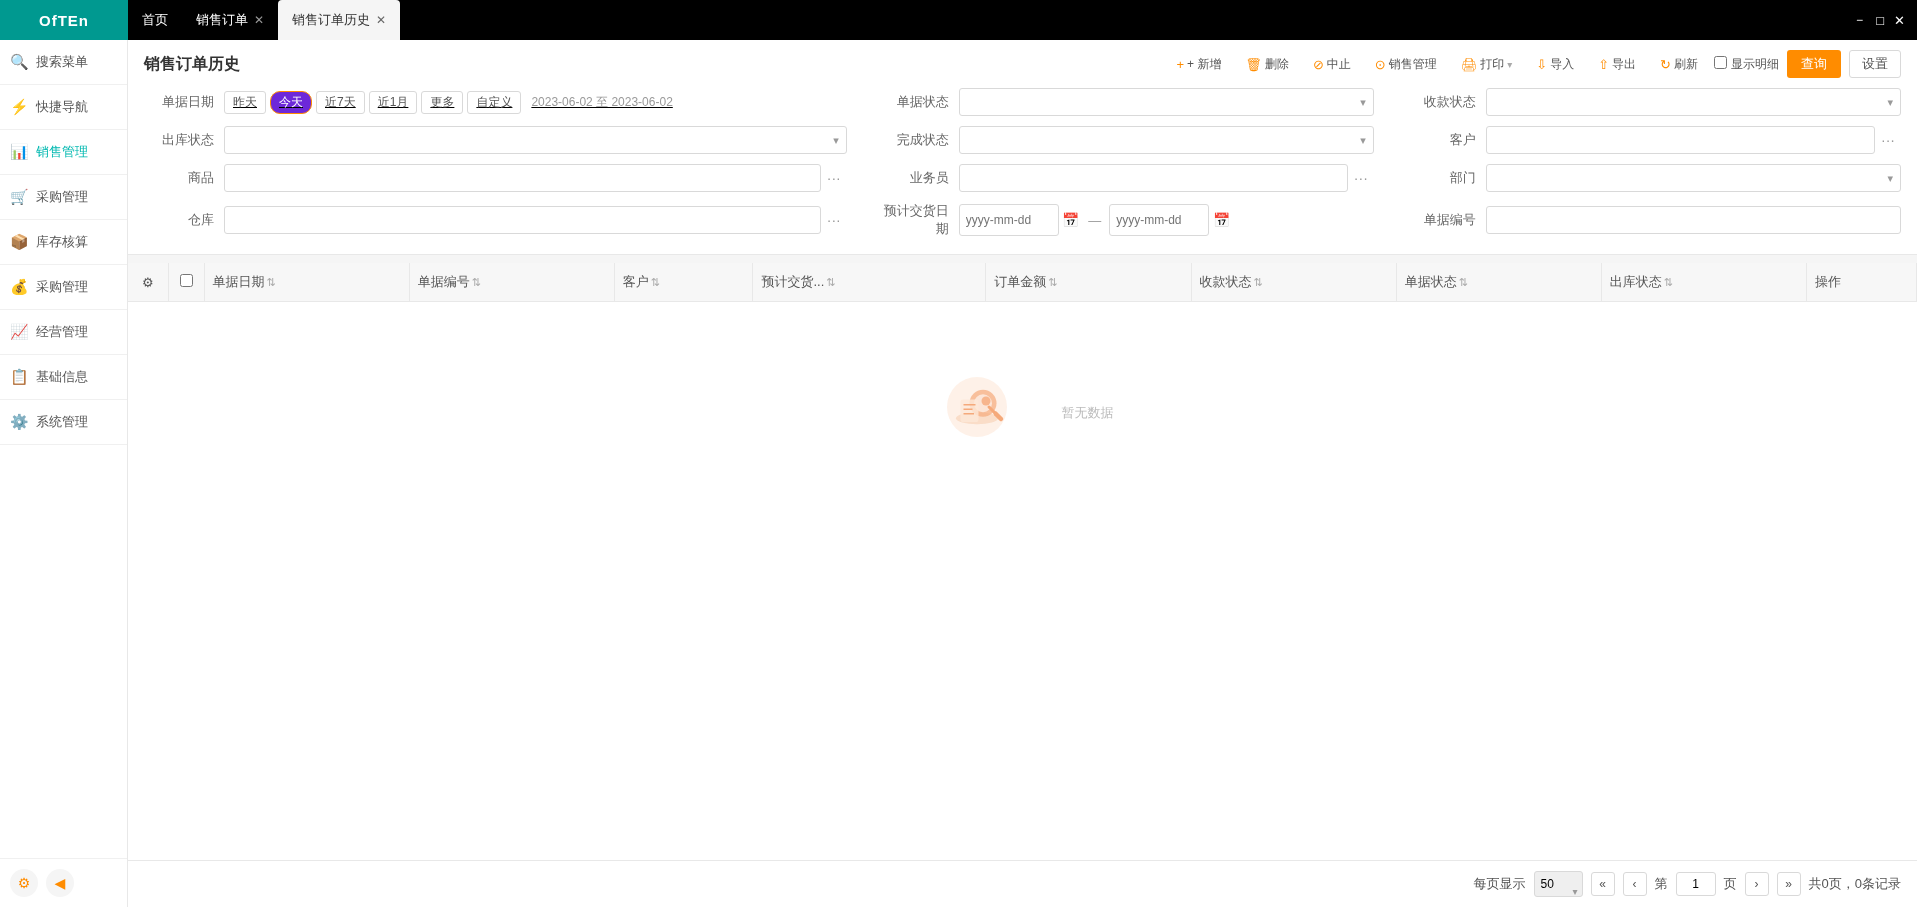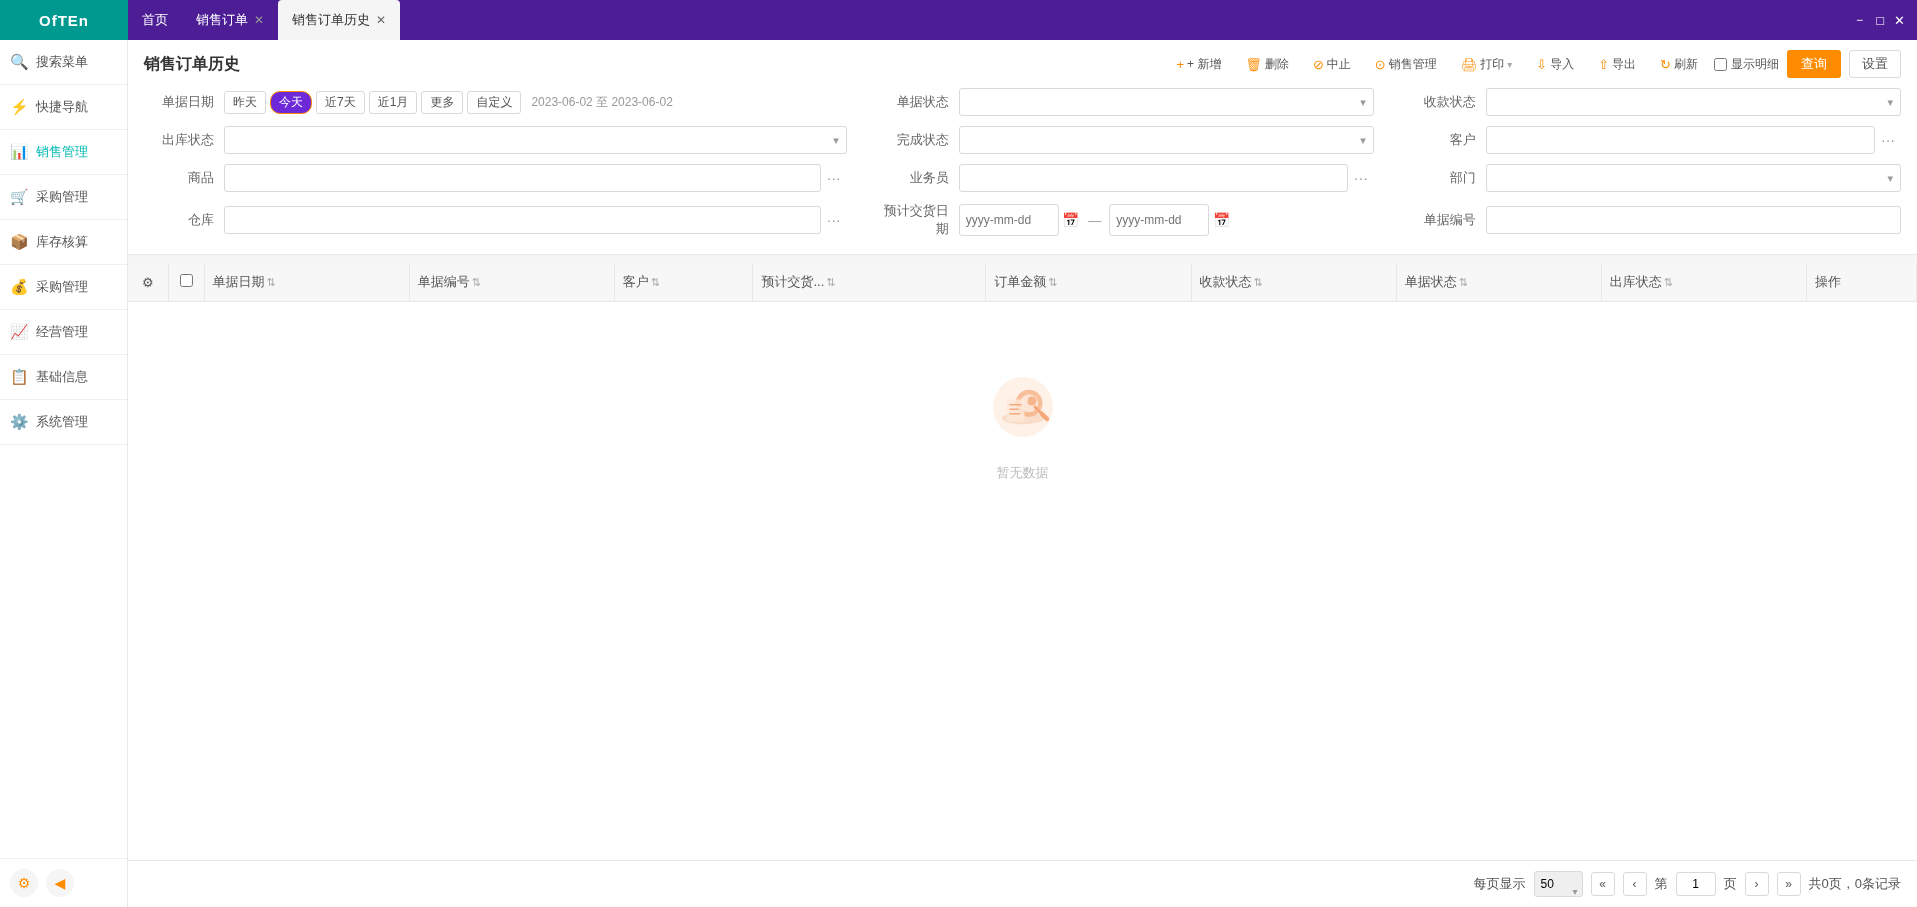--- a/index.html
+++ b/index.html
@@ -1,21 +1,21 @@
 <!DOCTYPE html>
 <html><head>
   <meta charset="utf-8">
   <style>
     * { box-sizing: border-box; margin: 0; padding: 0; }
     body { font-family: 'Microsoft YaHei', Arial, sans-serif; font-size: 13px; background: #f5f5f5; display: flex; flex-direction: column; height: 907px; overflow: hidden; }
 
     
     .top-bar {
       height: 40px;
-      background: #4c1d95;
+      background: #000000;
       display: flex;
       align-items: center;
       padding: 0 0 0 0;
       flex-shrink: 0;
     }
     .tab-item {
       height: 40px;
       display: flex;
       align-items: center;
       padding: 0 14px;
@@ -164,21 +164,21 @@
       background: #fff;
       color: #555;
       border: 1px solid #d9d9d9;
       border-radius: 3px;
       padding: 4px 12px;
       cursor: pointer;
       font-size: 13px;
     }
     .checkbox-show {
       display: flex;
-      align-items: center;
+      align-items: flex-start;
       gap: 4px;
       font-size: 12px;
       color: #555;
     }
 
     
     .filter-area {
       background: #fff;
       padding: 10px 16px;
       flex-shrink: 0;
@@ -328,26 +328,27 @@
       border-right: 1px solid #e8e8e8;
       white-space: nowrap;
     }
     thead th .sort-icon { color: #aaa; font-size: 11px; margin-left: 2px; }
     .th-gear { width: 40px; text-align: center; }
     .th-check { width: 36px; text-align: center; }
 
     
     .empty-state {
       display: flex;
-      flex-direction: column;
+      flex-direction: row;
       align-items: center;
       justify-content: center;
       padding: 60px 0;
       color: #bbb;
       font-size: 13px;
+      gap: 40px;
     }
     .empty-icon {
       width: 90px;
       height: 90px;
       margin-bottom: 12px;
     }
 
     
     .pagination-bar {
       display: flex;
@@ -536,21 +537,21 @@
           </label>
           <button class="btn-primary">查询</button>
           <button class="btn-secondary">设置</button>
         </div>
       </div>
 
       <div class="filter-area" style="padding: 0 0 6px 0;">
 
         <div class="filter-row">
           <div class="filter-label">单据日期</div>
-          <div class="filter-control" style="flex:1.5;">
+          <div class="filter-control" style="flex:1.5;text-decoration:underline;">
             <div class="date-filter">
               <button class="date-btn">昨天</button>
               <button class="date-btn active">今天</button>
               <button class="date-btn">近7天</button>
               <button class="date-btn">近1月</button>
               <button class="date-btn">更多</button>
               <button class="date-btn">自定义</button>
               <span class="date-range-text">2023-06-02 至 2023-06-02</span>
             </div>
           </div>

